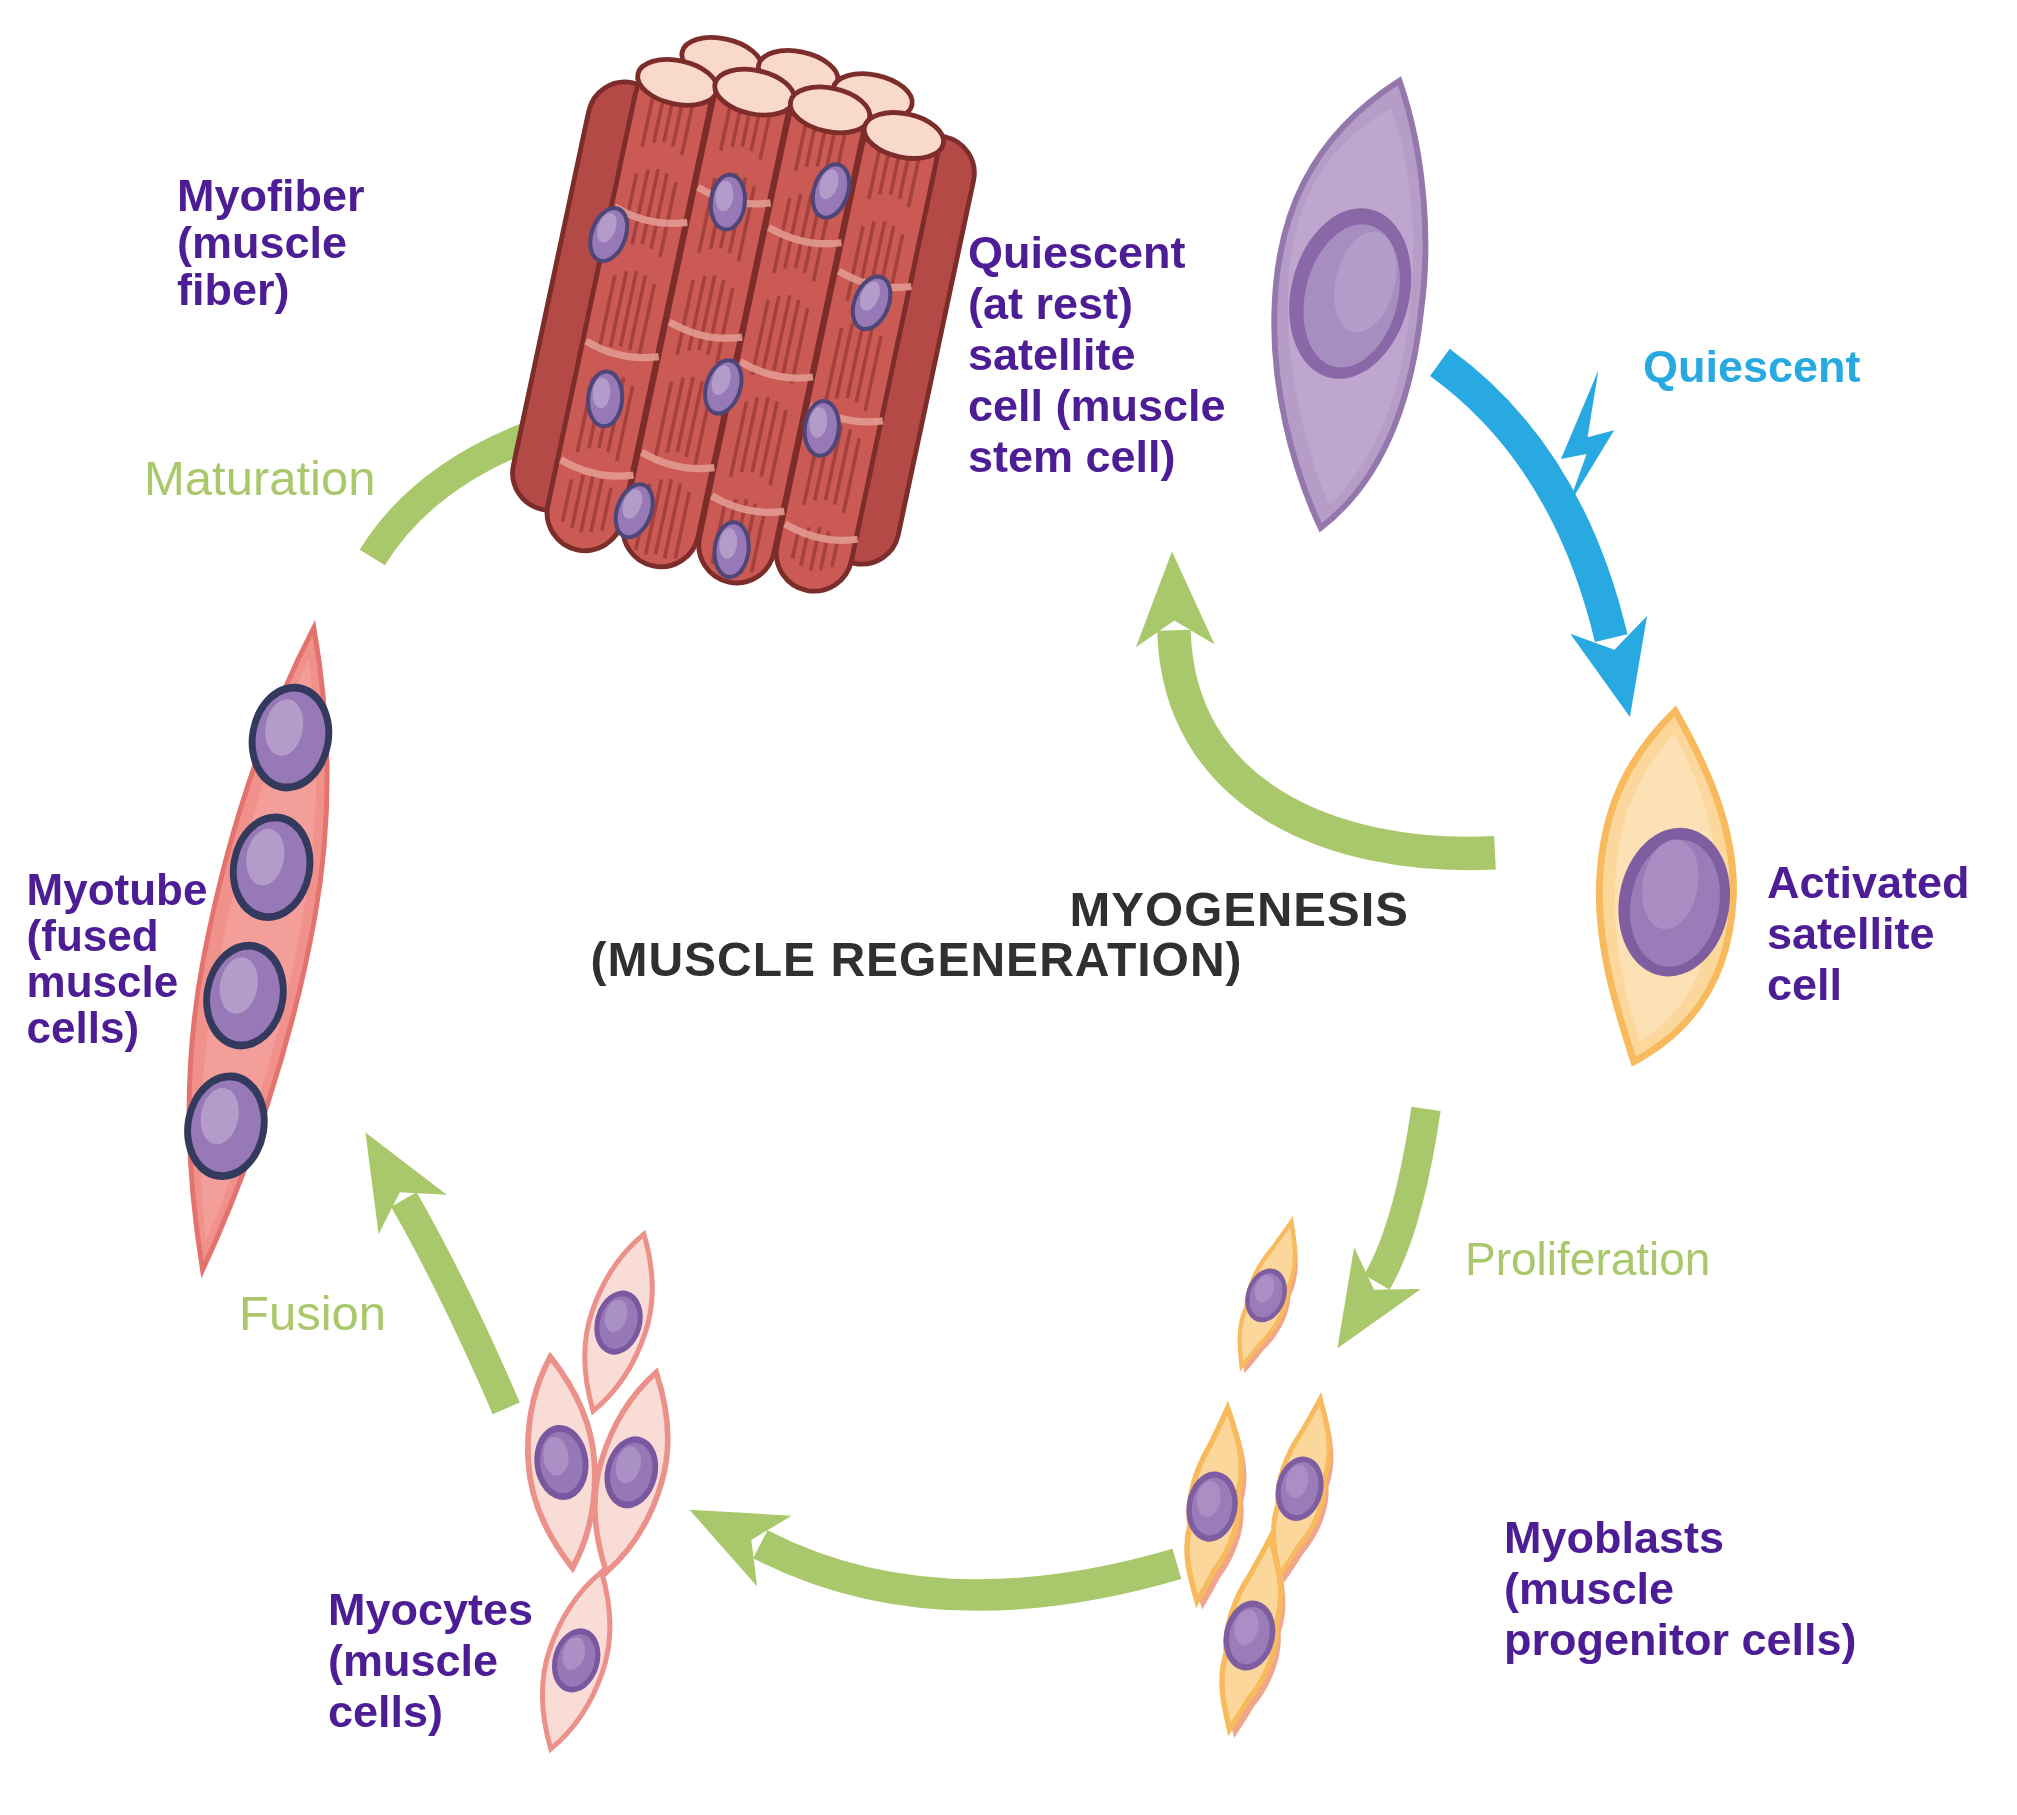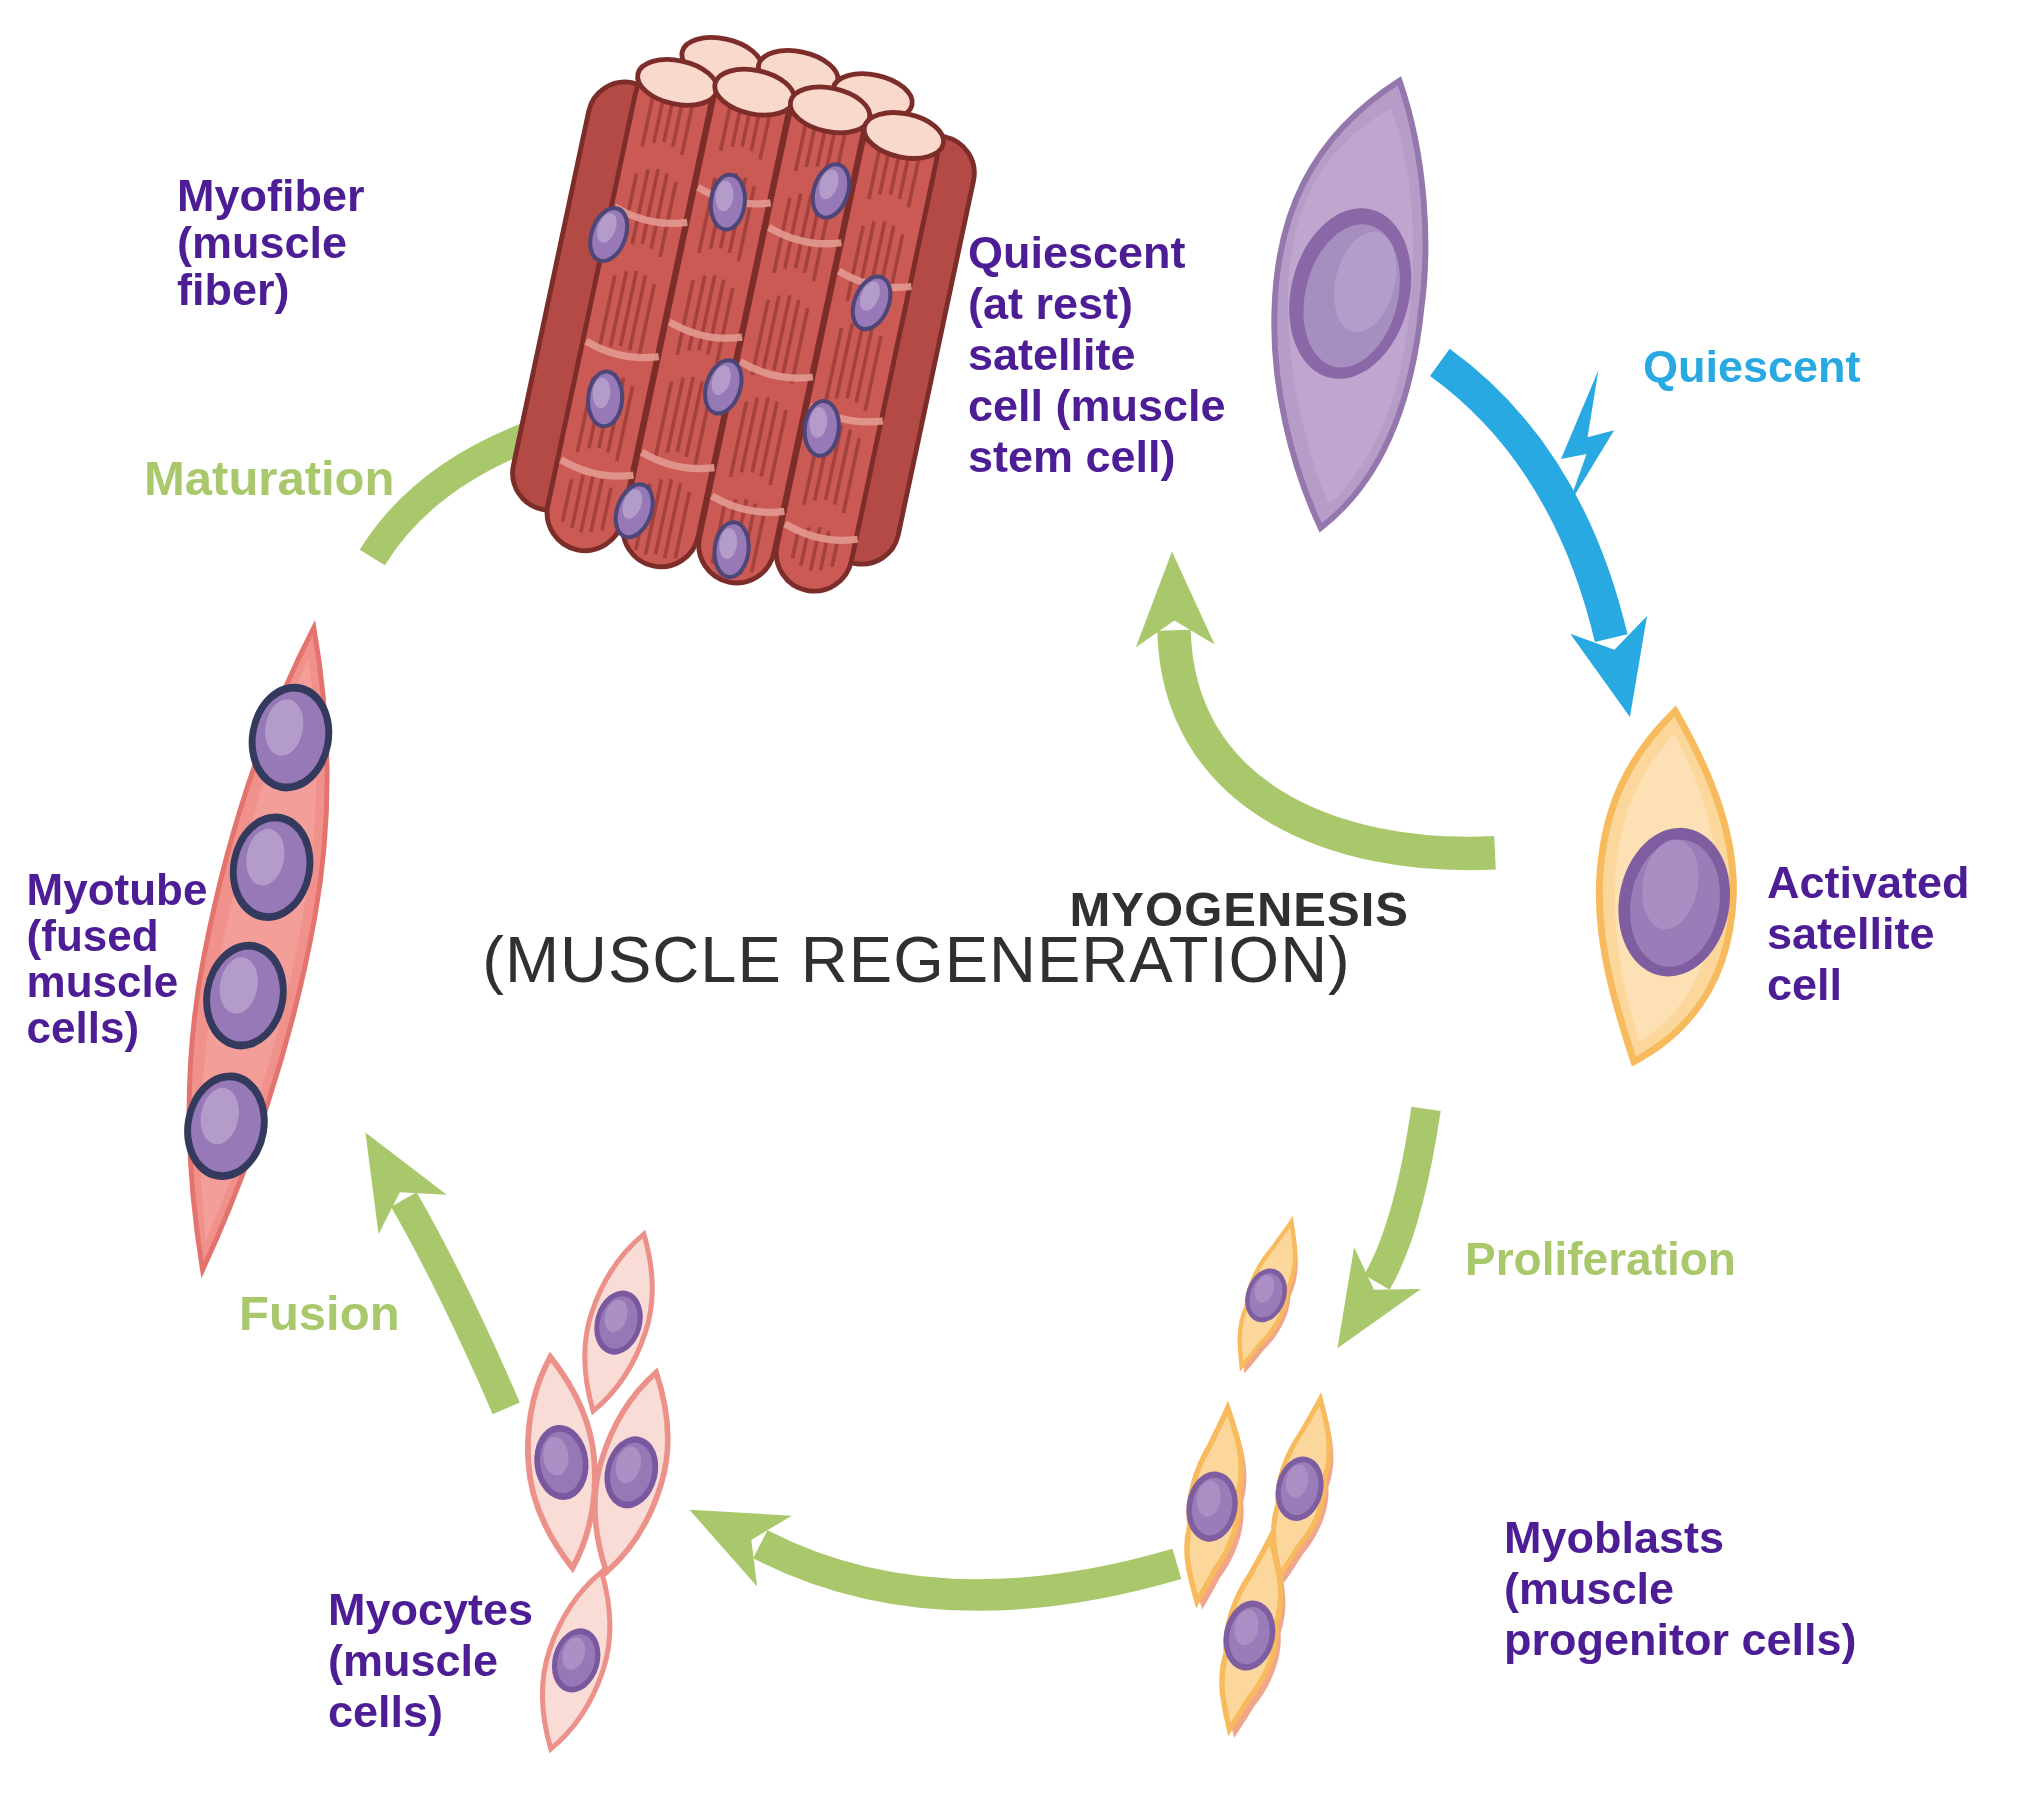--- a/index.html
+++ b/index.html
@@ -4,25 +4,25 @@
 <style>
   html,body{margin:0;padding:0;background:#ffffff;}
   #stage{position:relative;width:2017px;height:1815px;background:#ffffff;overflow:hidden;
          font-family:"Liberation Sans", sans-serif;}
   #art{position:absolute;left:0;top:0;width:2017px;height:1815px;}
   .lbl{position:absolute;white-space:pre-line;font-weight:700;color:#4c1d95;
        font-size:45px;line-height:51px;letter-spacing:0px;}
   .lbl.tight{line-height:47px;}
   .green{color:#a9c86b;}
   .blue{color:#29a9e1;}
-  .stage-lbl{position:absolute;white-space:pre-line;font-weight:700;font-size:49px;line-height:53px;}
+  .stage-lbl{position:absolute;white-space:pre-line;font-weight:400;font-size:49px;line-height:53px;}
   .stage-sm{font-size:46px;}
   #title-wrap{position:absolute;left:424px;top:885px;width:985px;text-align:center;color:#303030;}
   #title-wrap .t1{font-size:49px;font-weight:800;line-height:49px;letter-spacing:1px;text-align:right;}
-  #title-wrap .t2{font-size:65px;font-weight:400;line-height:51px;letter-spacing:1px;}
+  #title-wrap .t2{font-size:48px;font-weight:700;line-height:51px;letter-spacing:1px;}
 </style>
 </head>
 <body>
 
 <div id="stage">
 
 <svg id="art" viewBox="0 0 2048 1843">
   <defs>
 
     <path id="ah" d="M0 0 L-96 40 L-70 0 L-96 -40 Z"></path>

